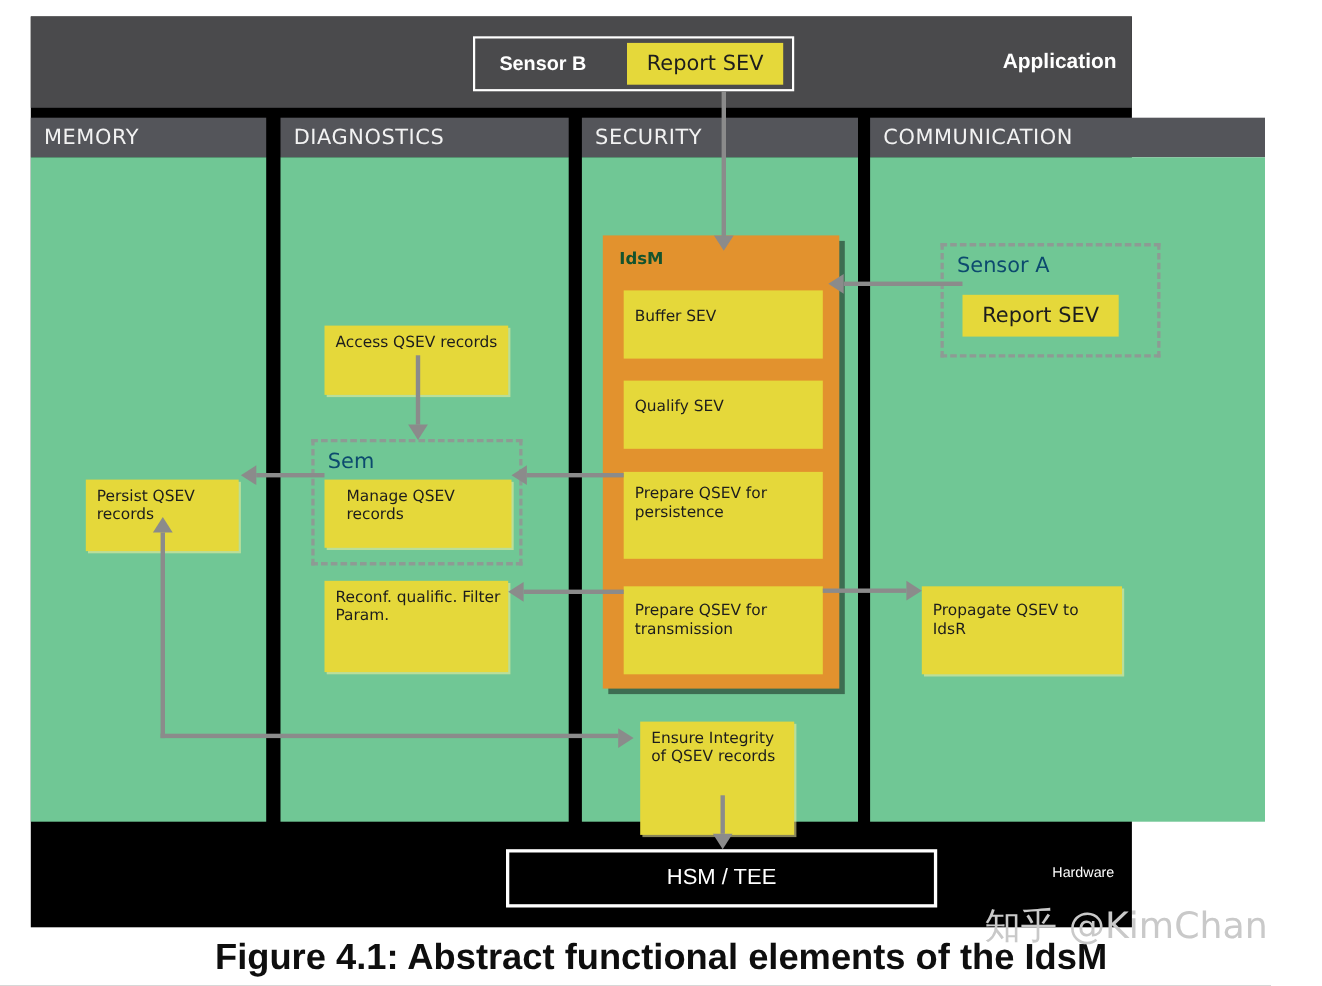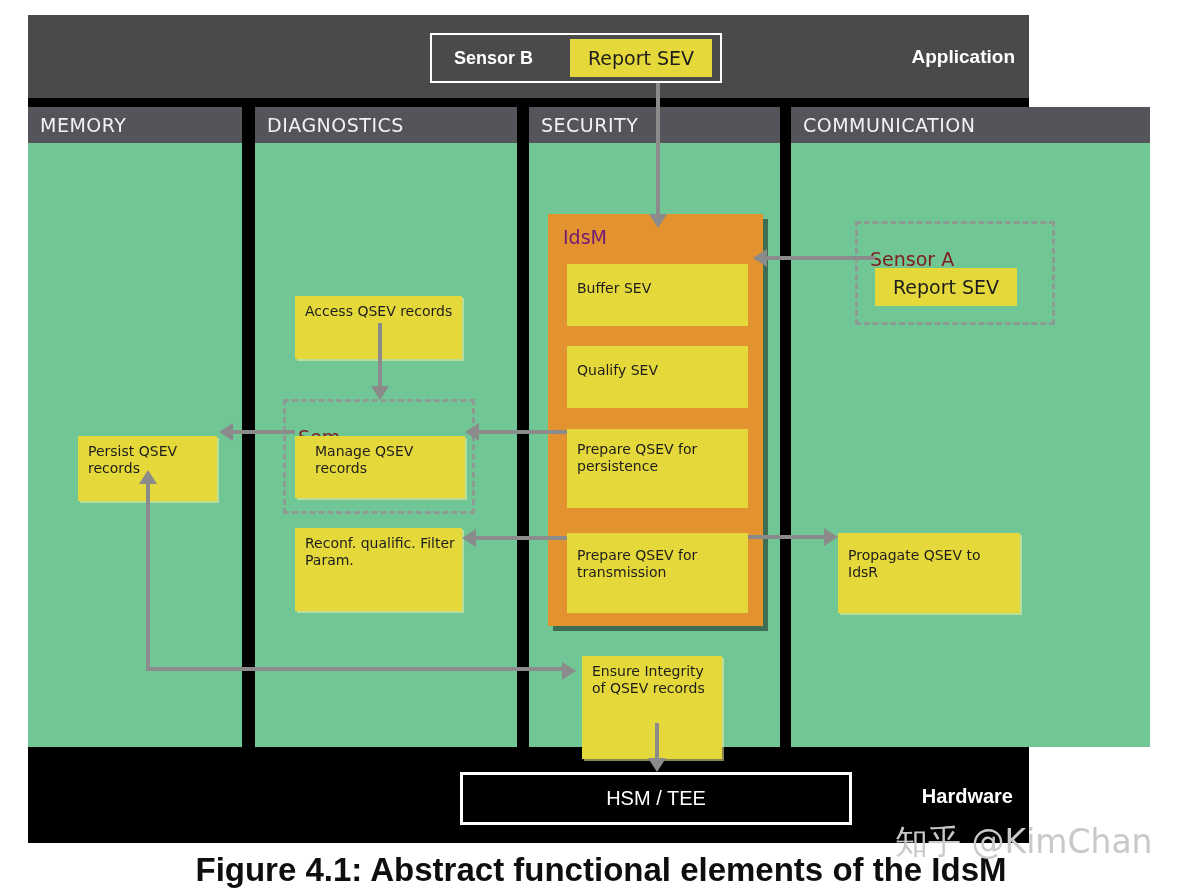--- a/index.html
+++ b/index.html
@@ -29,35 +29,35 @@
   .col-header { height: 36px; background: #54555a; color: #f2f2f2; font-size: 19px;
                 line-height: 36px; padding-left: 12px; letter-spacing: 0.5px; }
   .col-body { position: relative; height: 604px; background: #70c795; }
 
   
   .ybox { position: absolute; background: #e5d83a; color: #1d1d1d; font-size: 14px;
           line-height: 1.22; padding: 7px 6px 6px 10px; box-shadow: 2px 2px 0 rgba(246,240,160,0.55); }
 
   
   .dashed { position: absolute; border: 3px dashed #8d9b94; }
-  .dashed-label { position: absolute; left: 12px; top: 24px; color: #7f1d1d; font-size: 19px; }
+  .dashed-label { position: absolute; left: 12px; top: 6px; color: #0c4a6e; font-size: 19px; }
 
   
   .idsm { position: absolute; left: 19px; top: 71px; width: 215px; height: 412px; background: #e2922e;
           box-shadow: 5px 5px 0 rgba(0,0,0,0.45); }
-  .idsm-label { position: absolute; left: 15px; top: 12px; color: #701a75; font-size: 19px; }
+  .idsm-label { position: absolute; left: 15px; top: 12px; color: #14532d; font-size: 15px; font-weight: bold; }
   .idsm .ybox { box-shadow: none; }
 
   
   .hsm-box { position: absolute; left: 432px; top: 757px; width: 392px; height: 53px;
              border: 3px solid #ffffff; color: #ffffff; font-size: 20px;
              font-family: "Liberation Sans", sans-serif;
              display: flex; align-items: center; justify-content: center; }
-  .hardware-label { position: absolute; right: 16px; top: 770px; color: #ffffff; font-size: 20px;
-                    font-weight: bold; font-family: "Liberation Sans", sans-serif; }
+  .hardware-label { position: absolute; right: 16px; top: 770px; color: #ffffff; font-size: 13px;
+                    font-weight: normal; font-family: "Liberation Sans", sans-serif; }
 
   
   .aline { position: absolute; background: #8b8b8b; }
   .ah { position: absolute; width: 0; height: 0; }
   .ah-down  { border-left: 9px solid transparent; border-right: 9px solid transparent; border-top: 14px solid #8b8b8b; }
   .ah-up    { border-left: 9px solid transparent; border-right: 9px solid transparent; border-bottom: 14px solid #8b8b8b; }
   .ah-left  { border-top: 9px solid transparent; border-bottom: 9px solid transparent; border-right: 14px solid #8b8b8b; }
   .ah-right { border-top: 9px solid transparent; border-bottom: 9px solid transparent; border-left: 14px solid #8b8b8b; }
 
   

